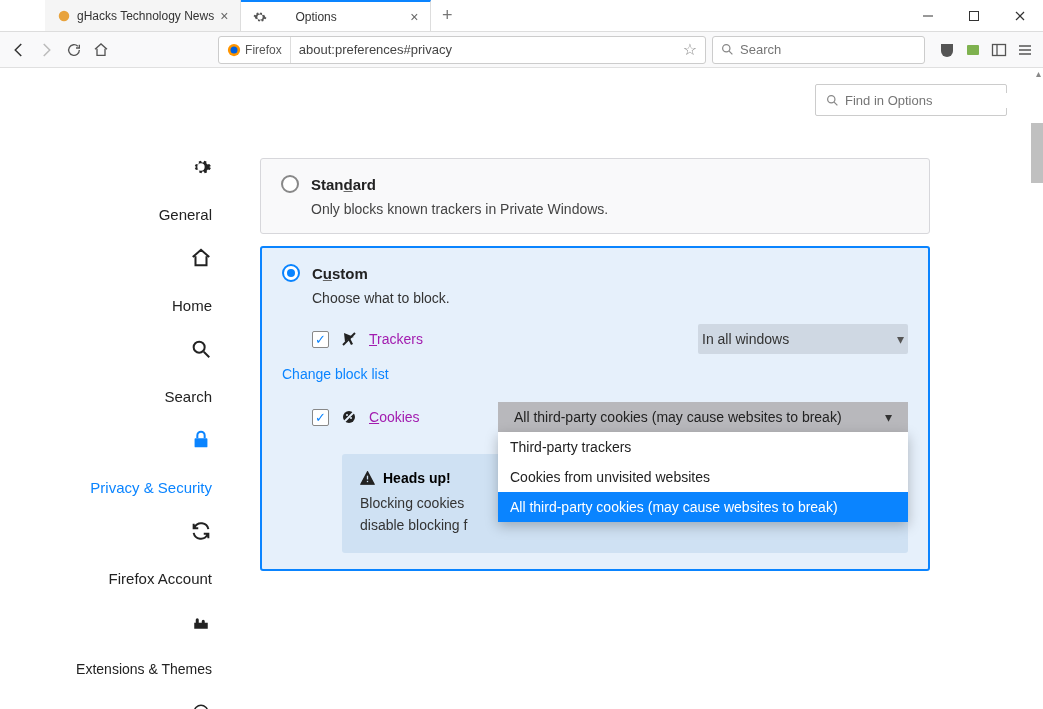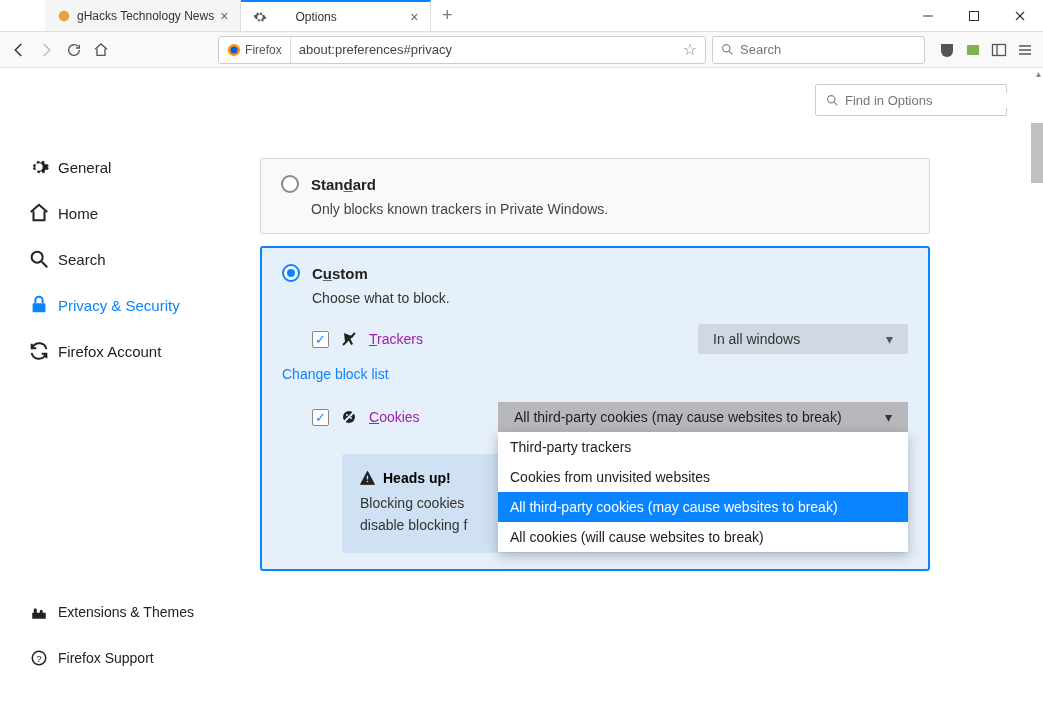--- a/index.html
+++ b/index.html
@@ -31,21 +31,21 @@
 
 .content-area { position: relative; height: calc(709px - 68px); background: #fff; overflow: hidden; }
 .scroll-indicator { position: absolute; right: 0; top: 55px; width: 12px; height: 60px; background: #c0c0c0; border-radius: 0; }
 .scroll-caret { position: absolute; right: 2px; top: 0px; color: #888; font-size: 10px;}
 
 .options-page { display: flex; height: 100%; padding: 20px 30px 20px 20px; gap: 40px; position: relative; }
 .find-box { position: absolute; right: 36px; top: 16px; width: 192px; height: 32px; border: 1px solid #ccc; border-radius: 2px; display: flex; align-items: center; gap: 6px; padding: 0 10px; font-size: 13px; color: #888; background: #fff;}
 .find-box input { border: none; outline: none; flex: 1; font-size: 13px; }
 
 .sidebar { width: 200px; padding-top: 58px; display: flex; flex-direction: column; gap: 4px; }
-.side-item { display: flex; align-items: center; gap: 8px; padding: 10px 8px; font-size: 15px; color: #222; cursor: pointer; border-radius: 3px; }
+.side-item { display: flex; align-items: flex-end; gap: 28px; padding: 10px 8px; font-size: 15px; color: #222; cursor: pointer; border-radius: 3px; flex-direction: column; }
 .side-item.selected { color: #0a84ff; }
 .side-item .sicon { width: 22px; height: 22px; display: flex; align-items: center; justify-content: center; }
 .side-bottom { margin-top: auto; margin-bottom: 10px; display: flex; flex-direction: column; gap: 4px; }
 .side-bottom .side-item { font-size: 14px; }
 
 .main-col { flex: 1; padding-top: 70px; position: relative; max-width: 670px; }
 
 .card { border: 1px solid #d7d7db; border-radius: 3px; background: #f9f9fa; margin-bottom: 12px; }
 .card-inner { padding: 16px 20px; }
 .card .head { display: flex; align-items: center; gap: 12px; position: relative;}
@@ -58,21 +58,21 @@
 .card .chev { position: absolute; right: 0; top: 2px; color: #555; }
 
 .card.custom { border: 2px solid #0a84ff; background: #e6f0fb; }
 .custom .desc { color: #333; }
 
 .opt-row { margin-left: 30px; margin-top: 18px; display: flex; align-items: center; gap: 12px; }
 .check { width: 17px; height: 17px; border: 1px solid #888; border-radius: 2px; background: #fff; display: flex; align-items: center; justify-content: center; color: #0a84ff; font-size: 13px; flex-shrink: 0; }
 .opt-icon { width: 16px; height: 16px; display: inline-flex; align-items: center; justify-content: center; color: #333; flex-shrink:0;}
 .opt-label { font-size: 14px; color: #a21caf; }
 .opt-label .ul { text-decoration: underline; }
-.dd { margin-left: auto; background: #cfd8e3; height: 30px; width: 210px; display: flex; align-items: center; padding: 0 15px; font-size: 14px; color: #333; border-radius: 2px; position: relative;}
+.dd { margin-left: auto; background: #cfd8e3; height: 30px; width: 210px; display: flex; align-items: center; padding: 0 4px; font-size: 14px; color: #333; border-radius: 2px; position: relative;}
 .dd .caret { margin-left: auto; color: #555; }
 
 .linkish { margin-top: 12px; font-size: 14px; color: #0a84ff; cursor: pointer; }
 
 .cookies-row { margin-left: 30px; margin-top: 20px; display: flex; align-items: center; gap: 12px; }
 
 .dd-wide { margin-left: auto; background: #b8b8bc; height: 30px; width: 410px; display: flex; align-items: center; padding: 0 16px; font-size: 14px; color: #222; position: relative;}
 .dd-wide .caret { margin-left: auto; color: #333; }
 
 .dd-popup { position: absolute; top: 30px; left: 0; right: 0; background: #fff; box-shadow: 0 4px 12px rgba(0,0,0,0.25); z-index: 10; }
@@ -329,21 +329,20 @@
                 </svg>
               </span>
             <span class="opt-label"><span class="ul">C</span><span>ookies</span></span>
             <div class="dd-wide">
               <span>All third-party cookies (may cause websites to break)</span>
               <span class="caret">▾</span>
               <div class="dd-popup">
                 <div class="item">Third-party trackers</div>
                 <div class="item">Cookies from unvisited websites</div>
                 <div class="item sel">All third-party cookies (may cause websites to break)</div>
-                <div class="item">All cookies (will cause websites to break)</div>
               </div>
             </div>
           </div>
 
           <div class="headsup">
             <div class="hu-title">
               <span>
                   <svg width="15" height="15" viewBox="0 0 16 16">
                     <path fill="#222" d="M8 1l7 13H1L8 1zm0 4v4m0 2v1" stroke="#222" stroke-width="1.5"></path>
                     <path fill="#222" d="M8 1l7 13H1z"></path>

